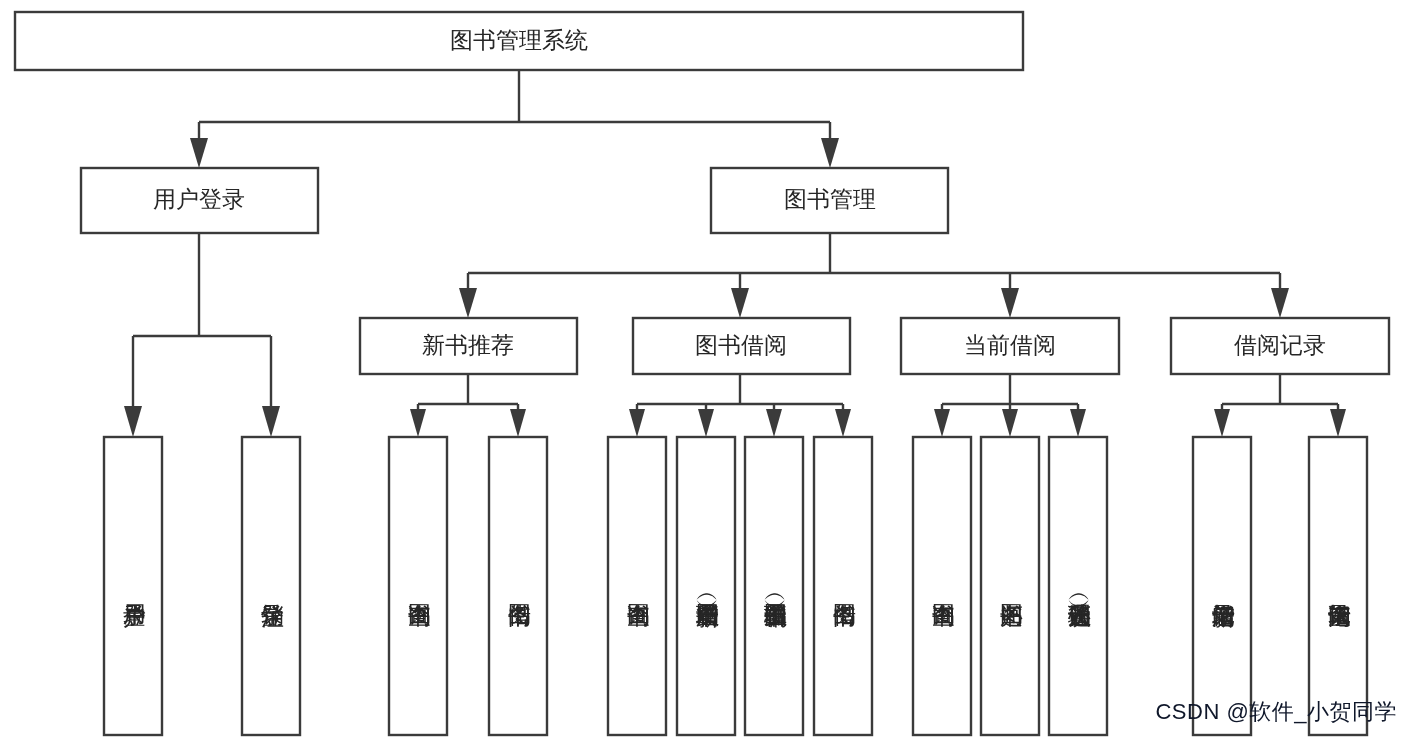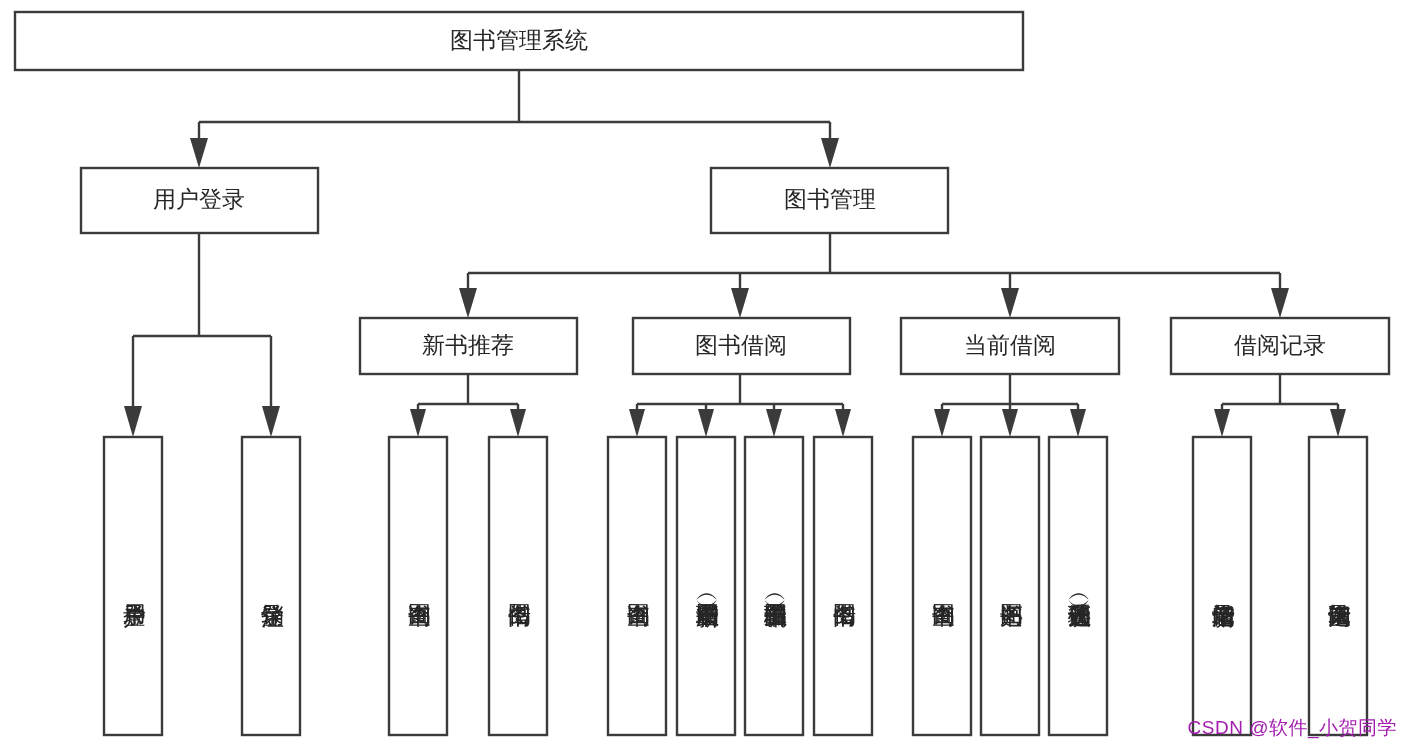--- a/index.html
+++ b/index.html
@@ -52,24 +52,24 @@
   }
   .node-label.vertical {
     font-size: 23px;
     text-anchor: middle;
     writing-mode: vertical-rl;
     glyph-orientation-vertical: 0;
   }
   .watermark {
     position: absolute;
     right: 8px;
-    bottom: 6px;
+    bottom: 20px;
     font-family: "Liberation Sans", "DejaVu Sans", sans-serif;
-    font-size: 19px;
-    color: #a21caf;
+    font-size: 22px;
+    color: #0f172a;
     letter-spacing: 0.5px;
     white-space: nowrap;
     pointer-events: none;
   }
 </style>
 </head>
 <body>
 
 <div id="diagram-root">
 

